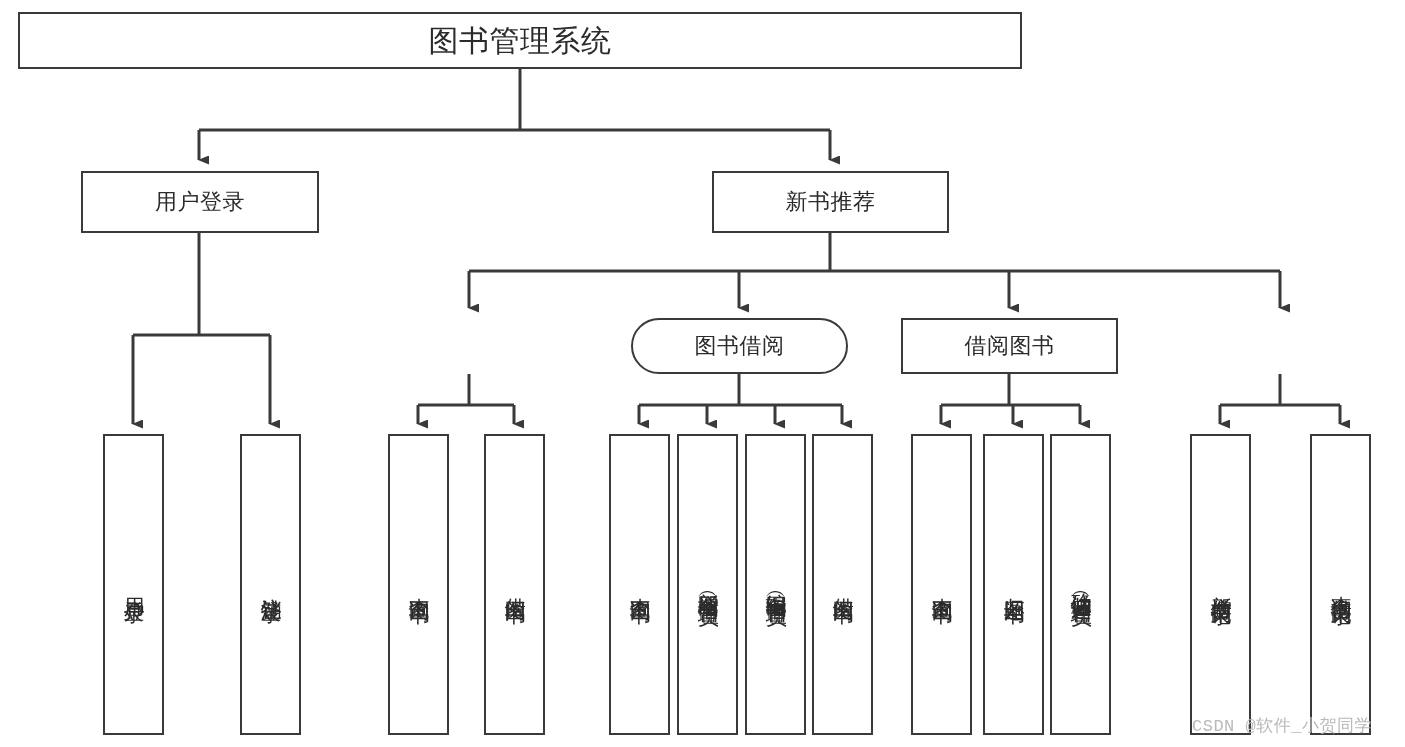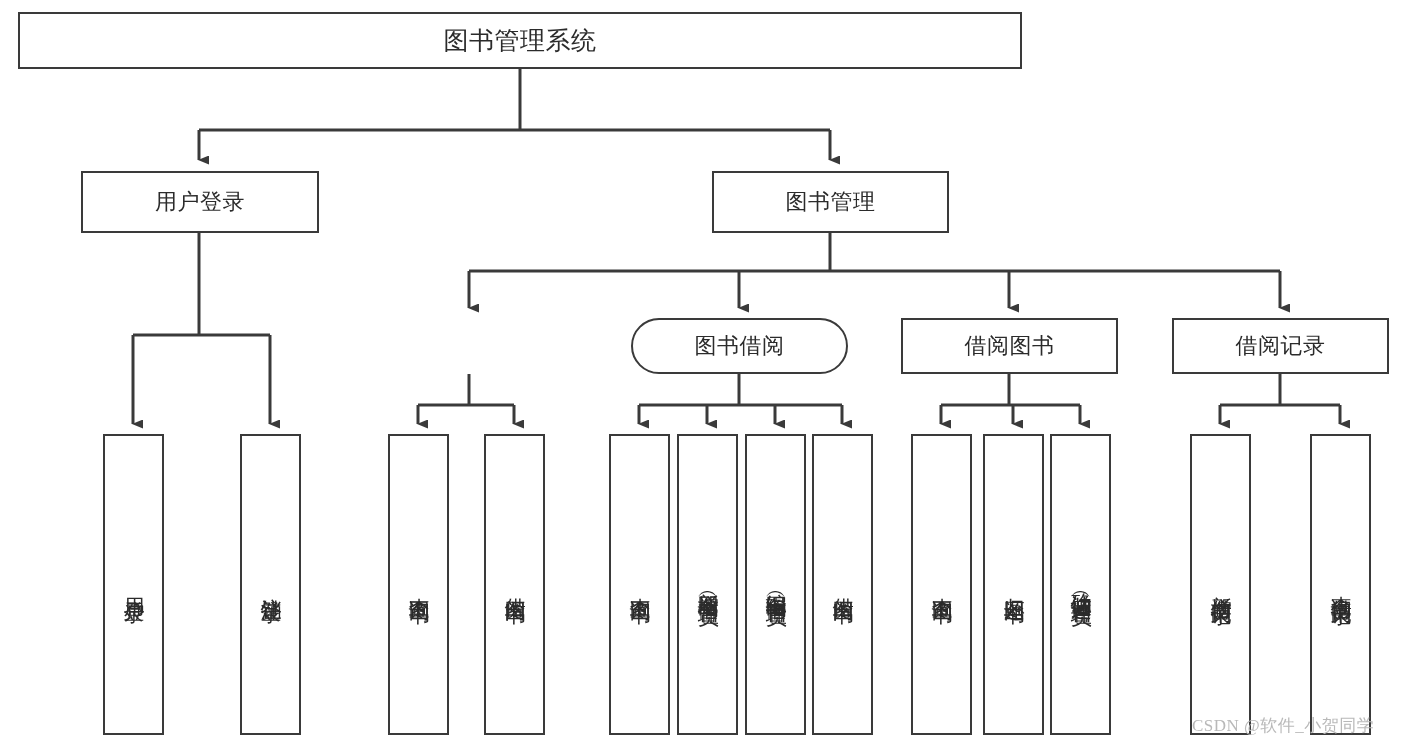--- a/index.html
+++ b/index.html
@@ -41,42 +41,42 @@
     color: #2b2b2b;
     text-align: center;
     line-height: 1.12;
     white-space: pre-line;
   }
   .node.horizontal .node-label {
     font-size: 22px;
     letter-spacing: 0.5px;
   }
   .node.root .node-label {
-    font-size: 25px;
+    font-size: 30px;
   }
   .node.vertical {
     align-items: center;
     justify-content: center;
     padding: 4px 0;
   }
   .node.vertical .node-label {
     writing-mode: vertical-rl;
     text-orientation: upright;
     font-size: 21px;
     line-height: 1.22;
     letter-spacing: 2px;
     max-height: 100%;
   }
   .watermark {
     position: absolute;
     left: 1192px;
     top: 714px;
     font-size: 17px;
     color: #b9b9b9;
-    font-family: Liberation Serif, serif;
+    font-family: Liberation Mono, monospace;
     letter-spacing: 0.5px;
     white-space: nowrap;
     pointer-events: none;
   }
 </style>
 </head>
 <body>
 
 <div id="diagram-root">
 
@@ -134,31 +134,28 @@
   </svg>
 
   <div class="node root horizontal" id="node-root" style="left: 18px; top: 12px; width: 1004px; height: 57px;">
     <span class="node-label">图书管理系统</span>
   </div>
 
   <div class="node horizontal" id="node-l2-0" style="left: 81px; top: 171px; width: 238px; height: 62px;">
     <span class="node-label">用户登录</span>
   </div>
   <div class="node horizontal" id="node-l2-1" style="left: 712px; top: 171px; width: 237px; height: 62px;">
-    <span class="node-label">图书管理</span>
+    <span class="node-label">新书推荐</span>
   </div>
 
   <div class="node horizontal" id="node-l3-1" style="left: 631px; top: 318px; width: 217px; height: 56px; border-radius: 28px;">
     <span class="node-label">图书借阅</span>
   </div>
   <div class="node horizontal" id="node-l3-2" style="left: 901px; top: 318px; width: 217px; height: 56px;">
     <span class="node-label">借阅图书</span>
-  </div>
-  <div class="node horizontal" id="node-l3-3" style="left: 1172px; top: 318px; width: 217px; height: 56px;">
-    <span class="node-label">借阅记录</span>
   </div>
 
   <div class="node vertical" id="node-leaf-0" style="left: 103px; top: 434px; width: 61px; height: 301px;">
     <span class="node-label">用户登录</span>
   </div>
   <div class="node vertical" id="node-leaf-1" style="left: 240px; top: 434px; width: 61px; height: 301px;">
     <span class="node-label">注销登录</span>
   </div>
   <div class="node vertical" id="node-leaf-2" style="left: 388px; top: 434px; width: 61px; height: 301px;">
     <span class="node-label">查询图书</span>

